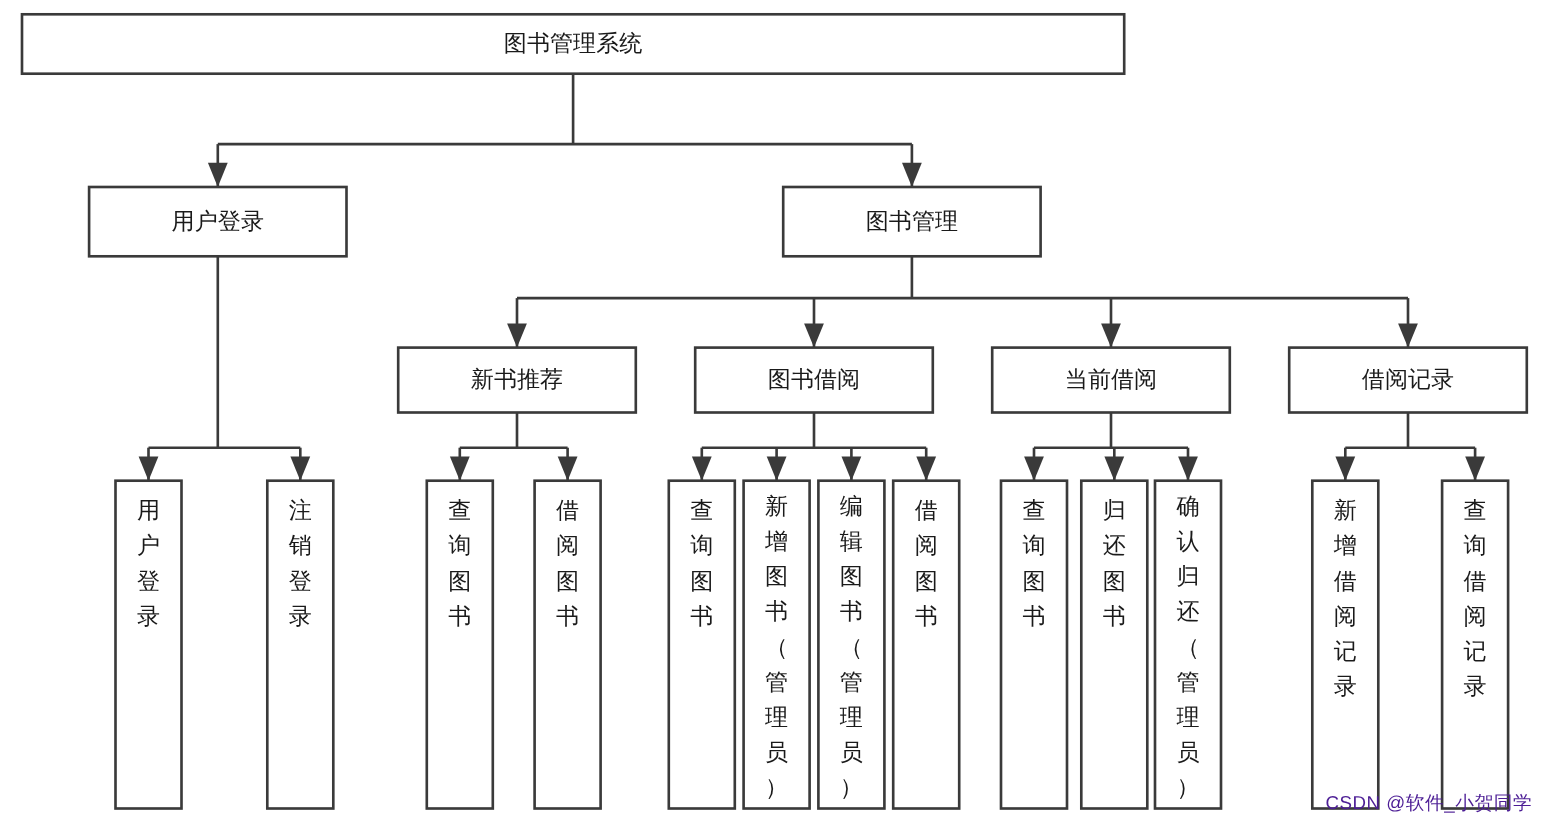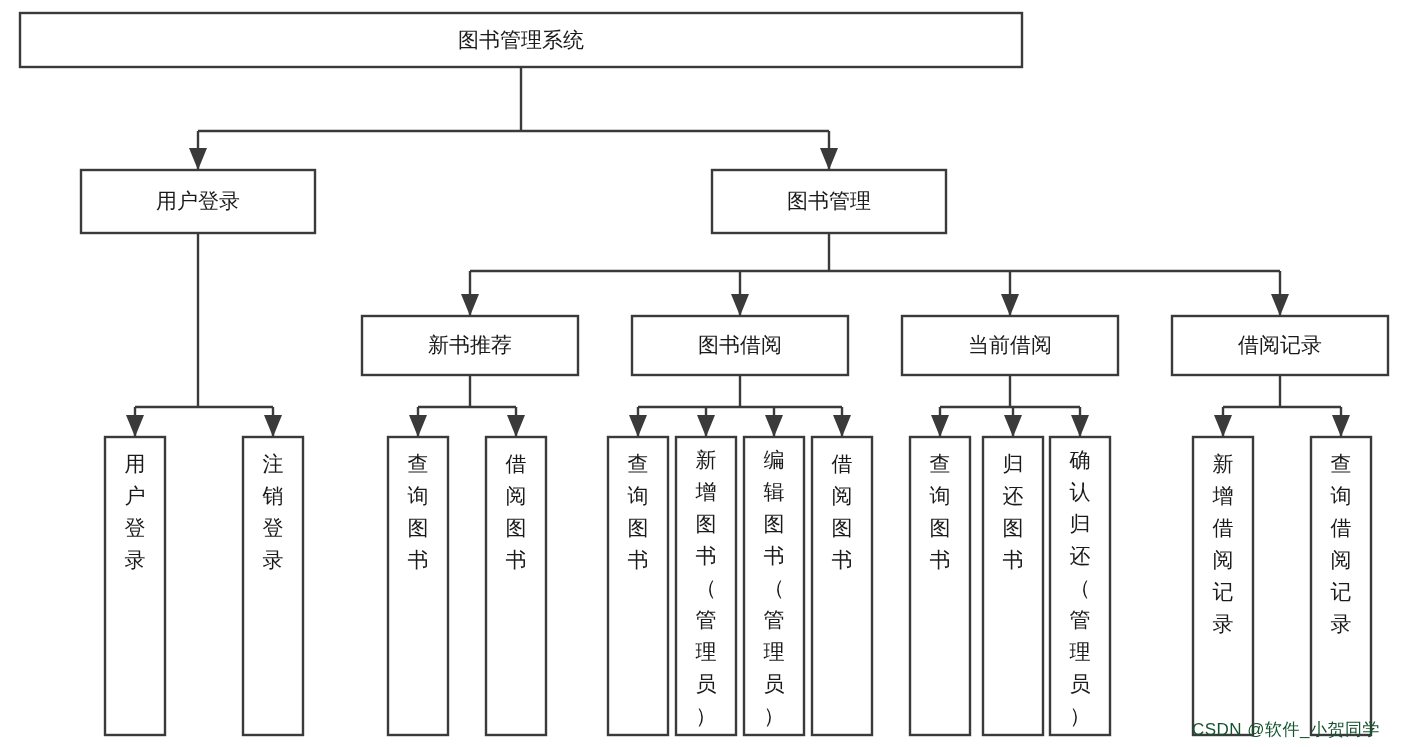--- a/index.html
+++ b/index.html
@@ -52,23 +52,23 @@
     stroke-width: 2.4;
     fill: none;
     stroke-linecap: butt;
   }
   .arrow-head {
     fill: #3a3a3a;
     stroke: none;
   }
   .watermark {
     position: absolute;
-    right: 25px;
+    right: 12px;
     bottom: 6px;
-    color: #14532d;
+    color: #4c1d95;
     font-size: 17px;
     font-family: "Liberation Sans", "DejaVu Sans", sans-serif;
     white-space: nowrap;
     letter-spacing: 0.5px;
     user-select: none;
   }
 </style>
 </head>
 <body>
 

